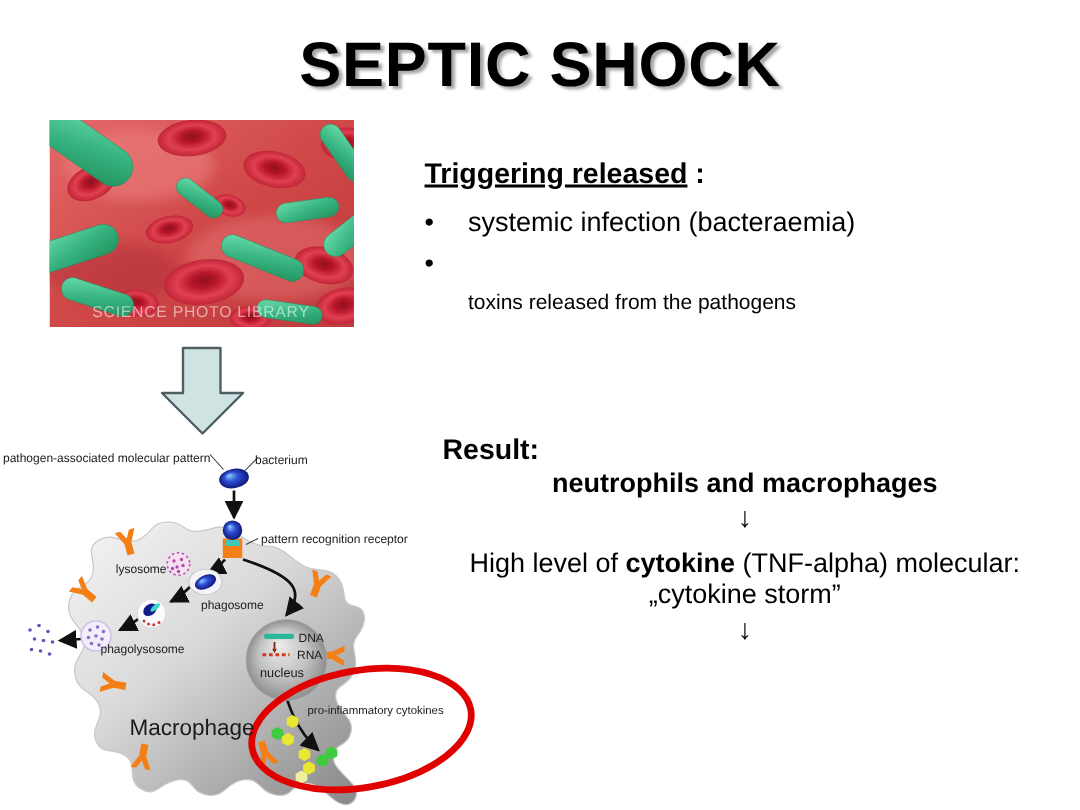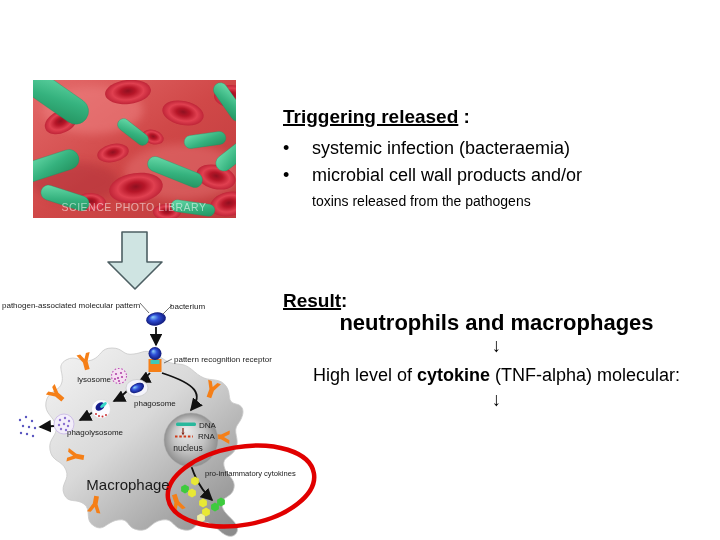--- a/index.html
+++ b/index.html
@@ -22,35 +22,36 @@
   .bullet-row .dot{flex:0 0 29px;width:29px;}
   .bullet-row.first{margin-top:5px;}
   .cont-row{padding-left:29px;font-size:14px;line-height:25px;}
 
   .diagram{position:absolute;left:0;top:290px;width:330px;height:250px;}
   .diagram svg{display:block;}
   .diagram text{font-family:"Liberation Sans","DejaVu Sans",sans-serif;fill:#1a1a1a;}
 
   .result{position:absolute;left:283px;top:288px;width:427px;}
   .res-h{font-size:19px;font-weight:bold;line-height:25px;}
-  .res-h .u{text-decoration:underline;text-decoration-thickness:2px;}
+  .res-h .u{text-decoration-thickness:2px;margin-left:12px;}
   .res-center{text-align:center;}
   .r-b1{margin-top:13px;font-size:18px;font-weight:bold;line-height:19px;}
-  .r-b2{font-size:22px;font-weight:bold;line-height:19px;}
+  .r-b2{font-size:18px;font-weight:bold;line-height:19px;}
   .r-ar{font-size:19px;line-height:27px;}
   .r-l2{margin-top:6px;font-size:18px;line-height:21px;}
   .r-l2b{font-size:18px;line-height:21px;}
   .r-l3{margin-top:4px;font-size:18px;line-height:21px;}
   .bold{font-weight:bold;}
 </style>
 </head>
 <body>
 
 <div id="slide">
 
+  <div class="title">SEPTIC SHOCK</div>
 
   <div class="photo">
     <svg width="203" height="138" viewBox="0 0 203 138">
       <defs>
         <linearGradient id="bgRed" x1="0" y1="0" x2="1" y2="1">
           <stop offset="0" stop-color="#e46a6a"></stop>
             <stop offset="0.5" stop-color="#d04848"></stop>
             <stop offset="1" stop-color="#bf3a3c"></stop>
         </linearGradient>
         <radialGradient id="rbcG" fx="0.5" fy="0.45">
@@ -105,21 +106,20 @@
   </svg>
 
   <div class="trig">
     <div class="trig-h"><span class="u">Triggering released</span><span> :</span></div>
     <div class="bullet-row first">
       <span class="dot">•</span>
       <span>systemic infection (bacteraemia)</span>
     </div>
     <div class="bullet-row">
       <span class="dot">•</span>
-      <span>microbial cell wall products and/or</span>
     </div>
     <div class="cont-row">toxins released from the pathogens</div>
   </div>
 
   <div class="diagram">
     <svg width="330" height="250" viewBox="0 0 330 250">
       <defs>
         <linearGradient id="gmac" x1="0" y1="0" x2="0.9" y2="1">
           <stop offset="0" stop-color="#f5f5f5"></stop>
             <stop offset="0.45" stop-color="#d9d9d9"></stop>
@@ -261,17 +261,18 @@
       <text x="205" y="186" font-size="7.6">pro-inflammatory cytokines</text>
     </svg>
   </div>
 
   <div class="result">
     <div class="res-h"><span class="u">Result</span><span>:</span></div>
     <div class="res-center">
       <div class="r-b2">neutrophils and macrophages</div>
       <div class="r-ar">↓</div>
       <div class="r-l2"><span>High level of </span><span class="bold">cytokine</span><span> (TNF-alpha) molecular:</span></div>
+      <div class="r-l2b">„cytokine storm”</div>
       <div class="r-ar">↓</div>
     </div>
   </div>
 
 </div>
 
 </body></html>

